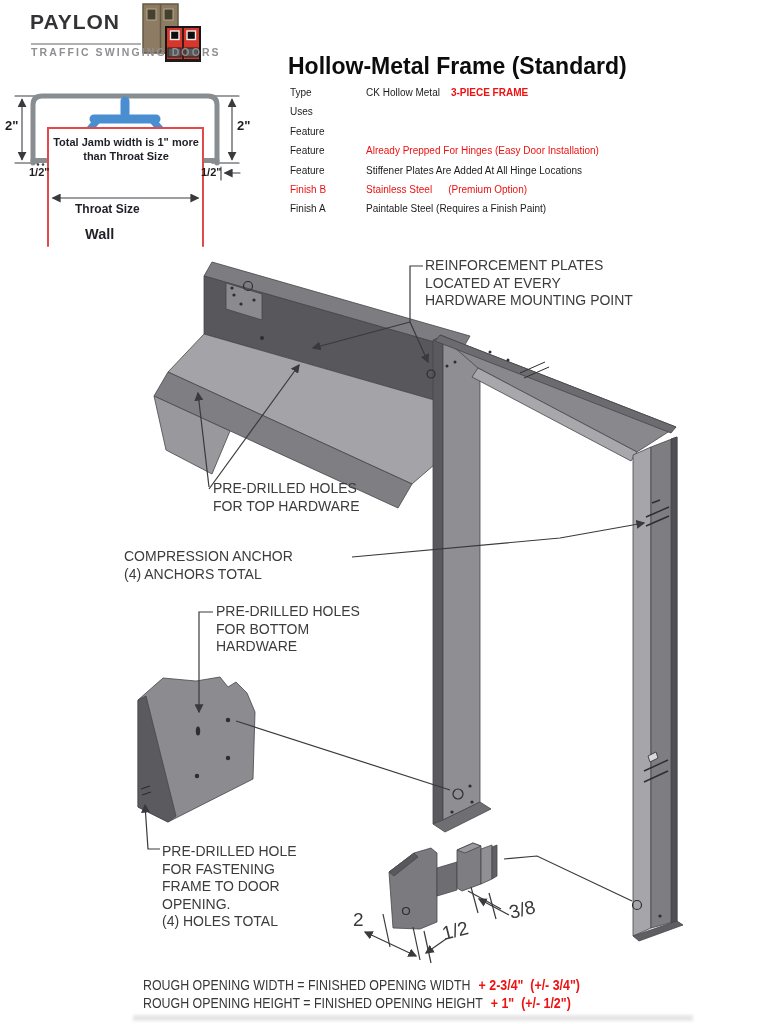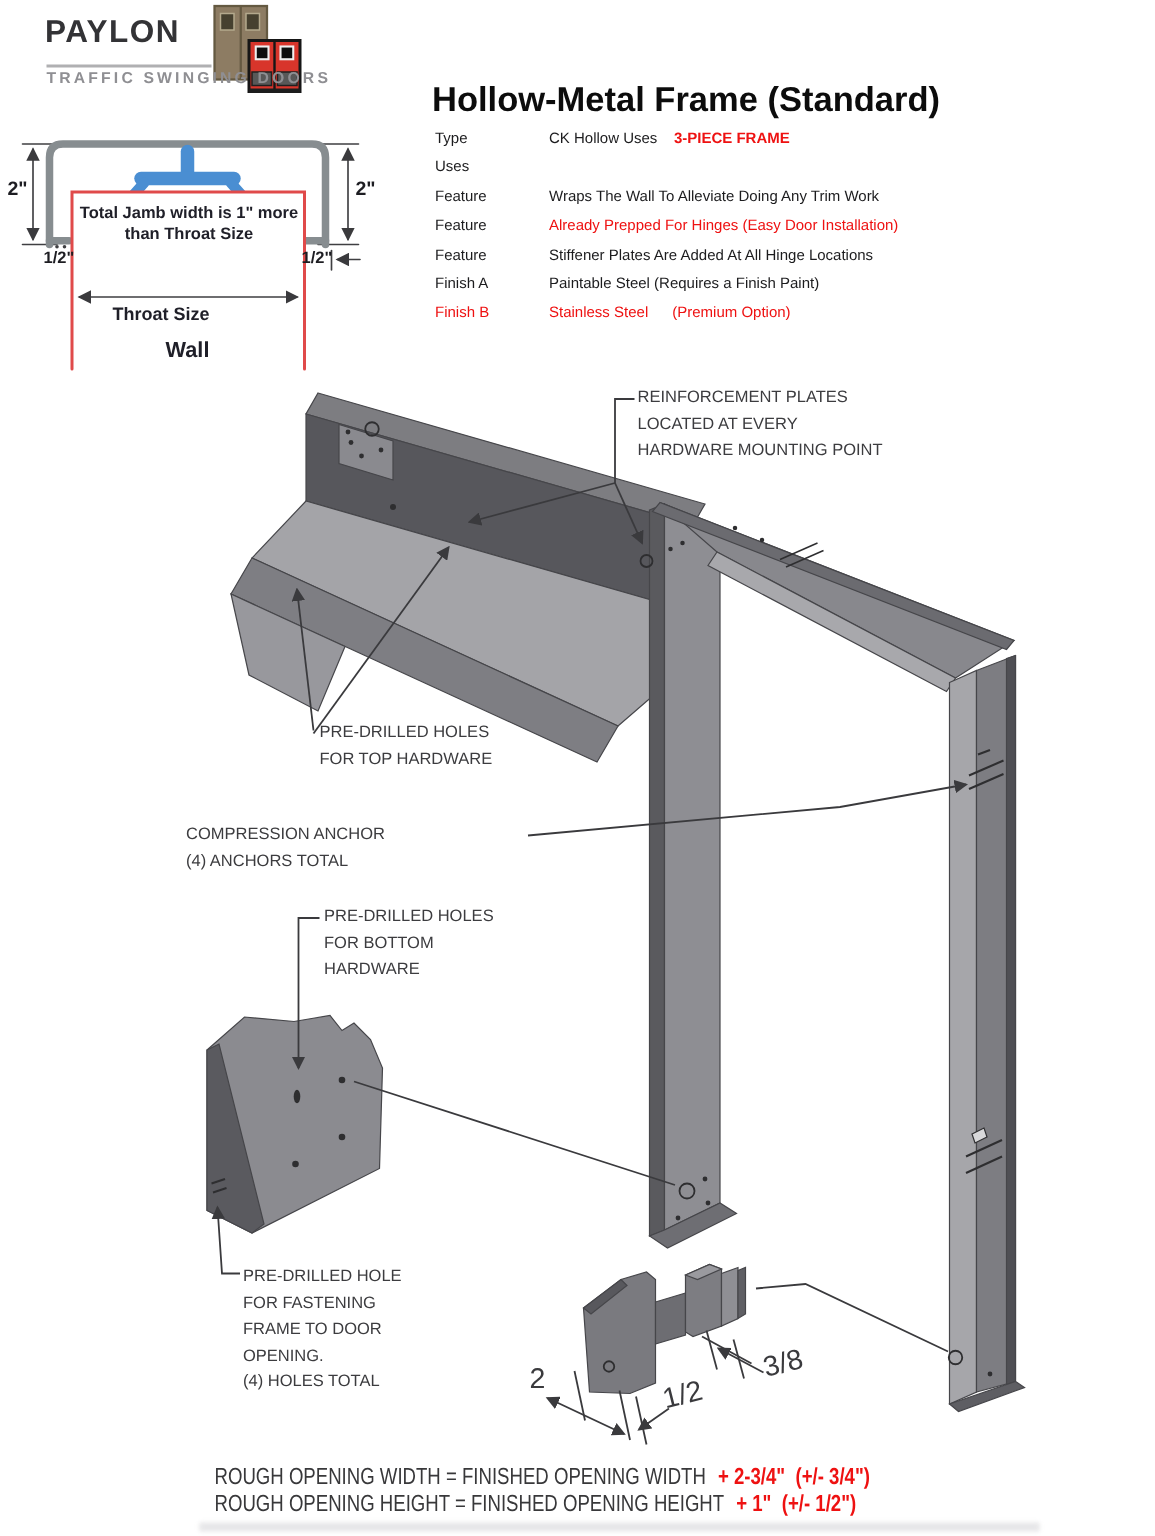--- a/index.html
+++ b/index.html
@@ -7,30 +7,30 @@
         font-family:"Liberation Sans",sans-serif;}
   .abs{position:absolute;}
   .logo-name{font-size:21px;font-weight:bold;color:#333336;letter-spacing:1px;line-height:1;}
   .logo-underline{background:#b0b0b2;height:2px;width:110px;}
   .logo-tag{font-size:10.5px;font-weight:bold;color:#8f8f93;letter-spacing:2.1px;line-height:1;}
   .dim{font-size:13px;font-weight:bold;color:#1d1d22;line-height:1;}
   .dim-sm{font-size:11px;font-weight:bold;color:#1d1d22;line-height:1;}
   .jamb-note{font-size:11px;font-weight:bold;color:#1f1f28;text-align:center;
              line-height:13.5px;white-space:pre-line;}
   .throat-label{font-size:12px;font-weight:bold;color:#1f1f28;text-align:left;}
-  .wall-label{font-size:14.5px;font-weight:bold;color:#1f1f28;text-align:center;}
+  .wall-label{font-size:14.5px;font-weight:bold;color:#1f1f28;text-align:left;}
   .spec-title{font-size:23px;font-weight:bold;color:#0c0c0c;line-height:1;}
   .spec-table{font-size:10px;color:#1c1c1e;line-height:19.4px;}
   .spec-row{display:flex;white-space:pre;}
   .spec-label{width:76px;flex:none;}
   .red{color:#ee1111;}
   .bold{font-weight:bold;}
   .gap12{margin-left:11px;}
   .gap16{margin-left:16px;}
-  .callout{font-size:11px;line-height:17.6px;color:#3c3c3f;white-space:pre-line;}
+  .callout{font-size:14px;line-height:17.6px;color:#3c3c3f;white-space:pre-line;}
   .bdim{font-size:19px;color:#3a3a3d;line-height:1;}
   .rot{transform:rotate(-14deg);transform-origin:center;}
   .footer-line{display:flex;transform:scaleX(.8);transform-origin:0 50%;
                font-size:15.5px;color:#38383a;white-space:pre;line-height:18px;}
   .footer-red{color:#ee1111;font-weight:bold;margin-left:10px;white-space:pre;}
   .fade-bar{background:#d9d9dc;filter:blur(1.5px);opacity:.65;}
 </style>
 </head>
 <body>
 
@@ -211,46 +211,45 @@
 than Throat Size</div>
   <div class="abs dim-sm" style="left:29px;top:167px">1/2"</div>
   <div class="abs dim-sm" style="left:201px;top:167px">1/2"</div>
   <div class="abs throat-label" style="left:75px;top:202px;width:100px">Throat Size</div>
   <div class="abs wall-label" style="left:85px;top:226px;width:80px">Wall</div>
 
   <div class="abs spec-title" style="left:288px;top:55px">Hollow-Metal Frame (Standard)</div>
   <div class="abs spec-table" style="left:290px;top:83px;width:470px">
     <div class="spec-row">
       <span class="spec-label">Type</span>
-      <span>CK Hollow Uses</span>
+      <span>CK Hollow Metal</span>
       <span class="red bold gap12">3-PIECE FRAME</span>
     </div>
     <div class="spec-row">
       <span class="spec-label">Uses</span>
     </div>
     <div class="spec-row">
       <span class="spec-label">Feature</span>
-      <span>Wraps The Wall To Alleviate Doing Any Trim Work</span>
     </div>
     <div class="spec-row">
       <span class="spec-label">Feature</span>
       <span class="red">Already Prepped For Hinges (Easy Door Installation)</span>
     </div>
     <div class="spec-row">
       <span class="spec-label">Feature</span>
       <span>Stiffener Plates Are Added At All Hinge Locations</span>
-    </div>
-    <div class="spec-row">
-      <span class="spec-label">Finish A</span>
-      <span>Paintable Steel (Requires a Finish Paint)</span>
     </div>
     <div class="spec-row">
       <span class="spec-label red">Finish B</span>
       <span class="red">Stainless Steel</span>
       <span class="red gap16">(Premium Option)</span>
+    </div>
+    <div class="spec-row">
+      <span class="spec-label">Finish A</span>
+      <span>Paintable Steel (Requires a Finish Paint)</span>
     </div>
   </div>
 
   <div class="abs callout" style="left:425px;top:257px">REINFORCEMENT PLATES
 LOCATED AT EVERY
 HARDWARE MOUNTING POINT</div>
   <div class="abs callout" style="left:213px;top:480px">PRE-DRILLED HOLES
 FOR TOP HARDWARE</div>
   <div class="abs callout" style="left:124px;top:548px">COMPRESSION ANCHOR
 (4) ANCHORS TOTAL</div>

